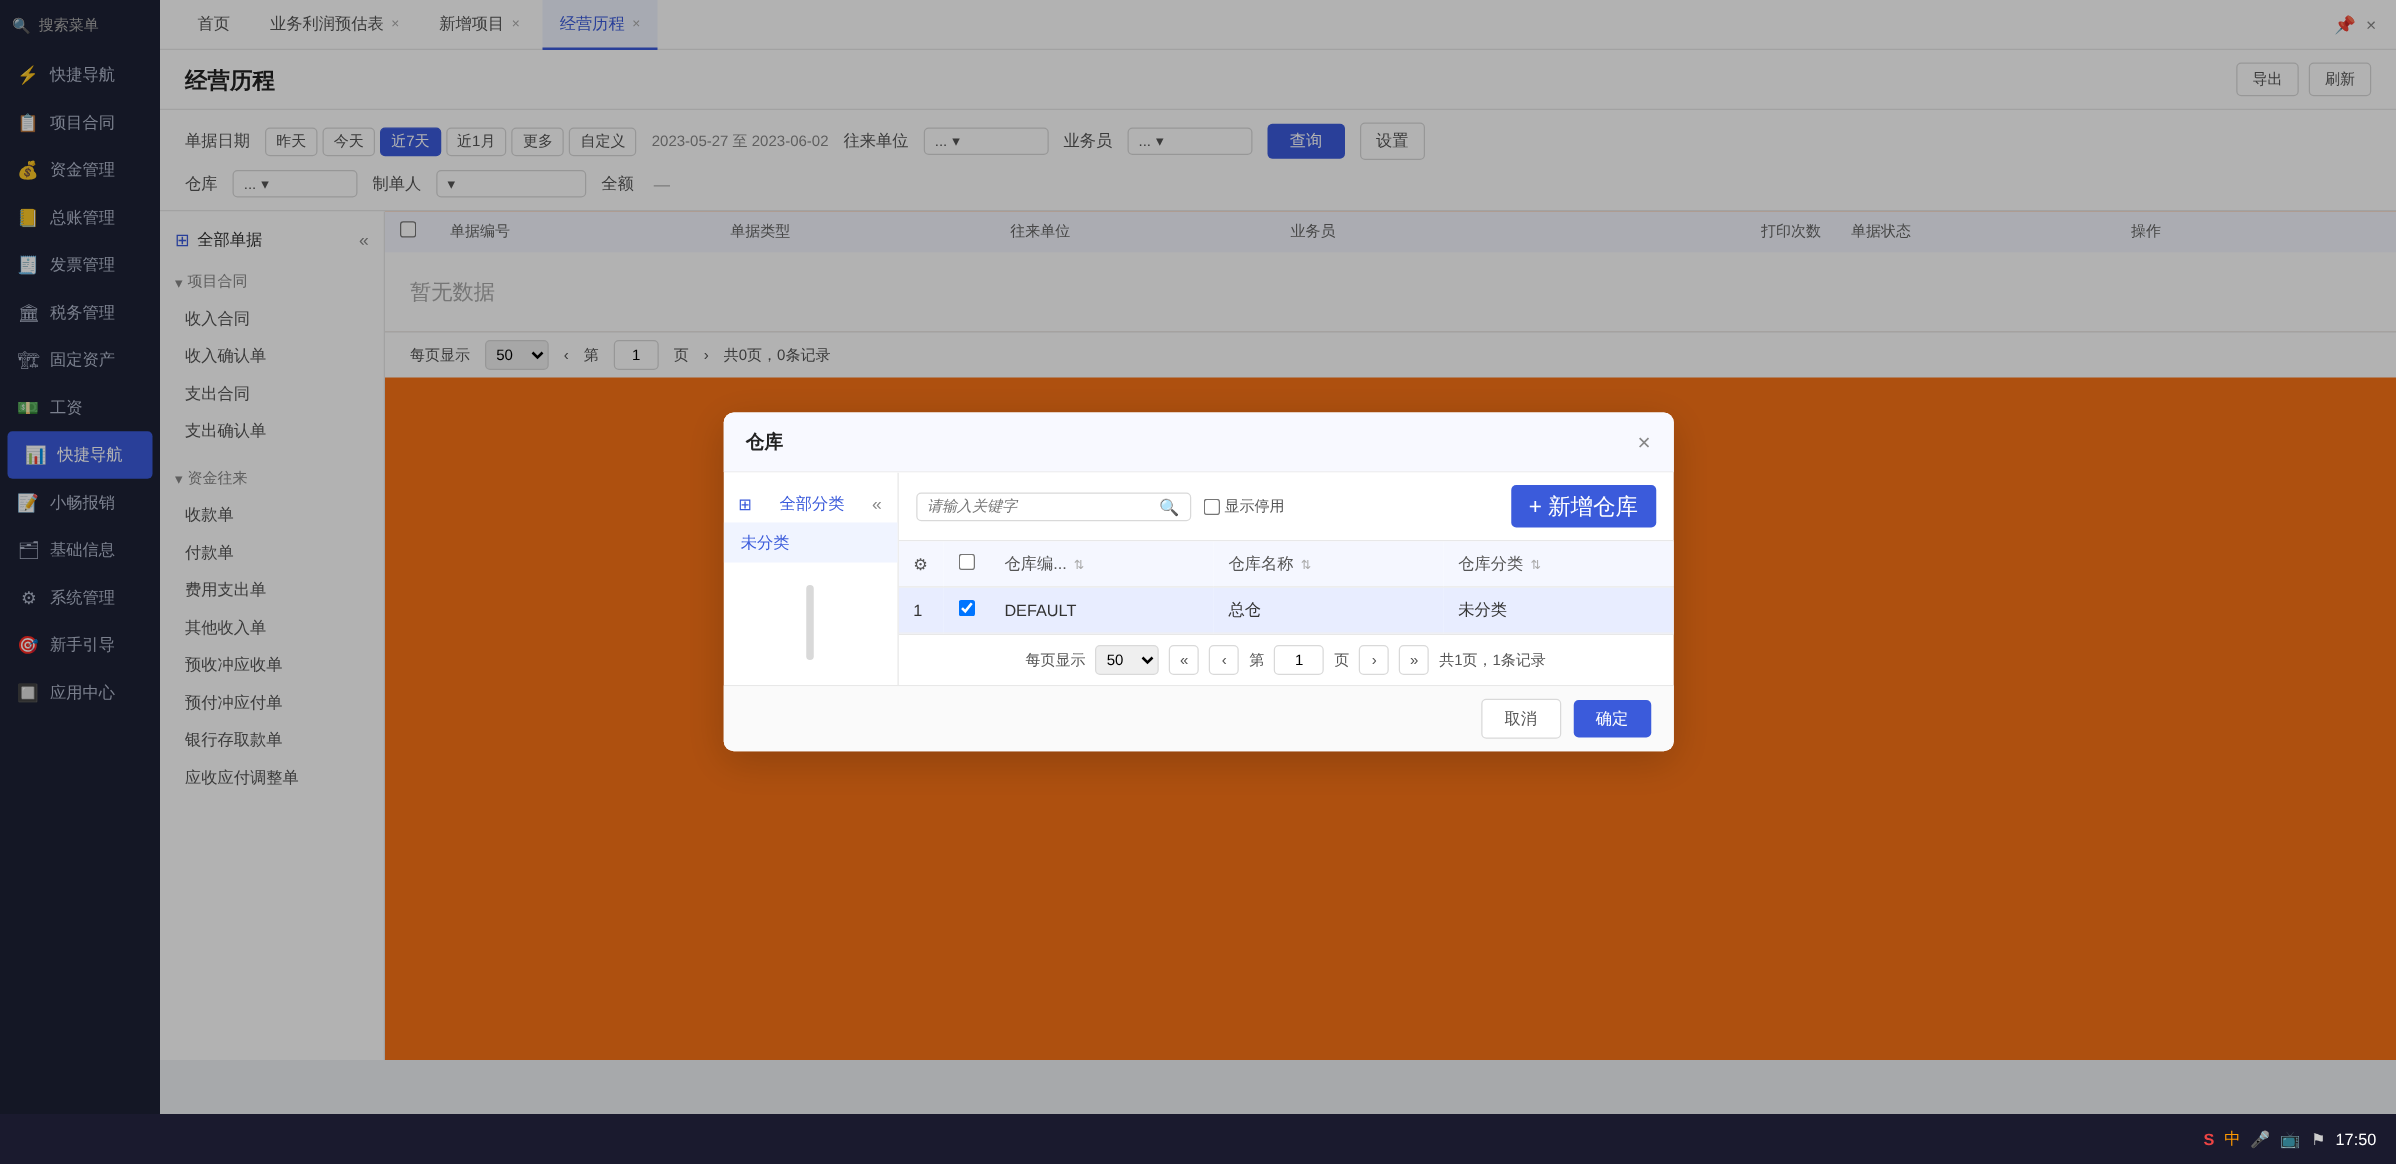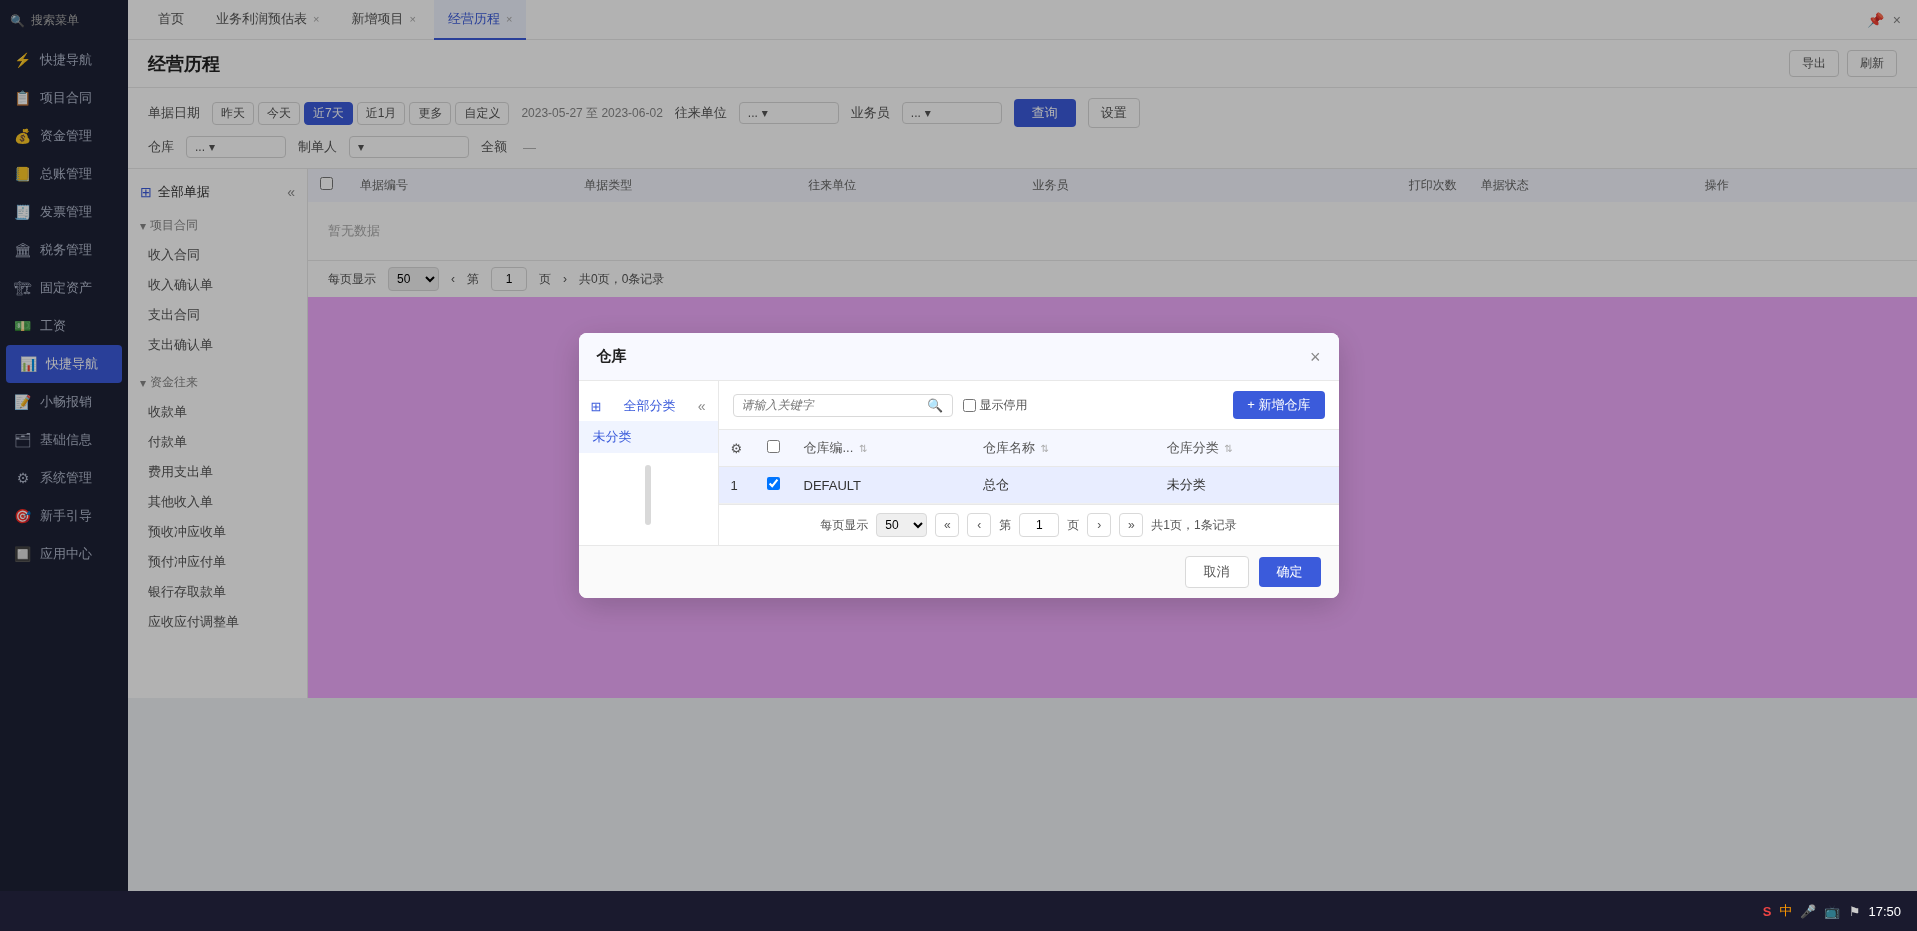--- a/index.html
+++ b/index.html
@@ -34,21 +34,21 @@
       font-size: 13px;
     }
     .sidebar-item.active { background: #3b5bdb; color: #fff; border-radius: 4px; margin: 0 6px; }
     .sidebar-icon { width: 18px; text-align: center; font-size: 14px; }
 
     
     .main-area {
       flex: 1;
       display: flex;
       flex-direction: column;
-      height: 698px;
+      height: 848px;
       overflow: hidden;
     }
 
     
     .tab-bar {
       background: #fff;
       display: flex;
       align-items: center;
       border-bottom: 1px solid #e8e8e8;
       padding: 0 16px;
@@ -207,21 +207,21 @@
       padding: 6px 20px;
       font-size: 13px;
       color: #555;
       cursor: pointer;
     }
 
     
     .right-panel {
       flex: 1;
       overflow: auto;
-      background: #f0abfc;
+      background: #f97316;
       position: relative;
     }
 
     
     .bottom-bar {
       background: #fff;
       border-top: 1px solid #e8e8e8;
       padding: 6px 20px;
       display: flex;
       align-items: center;
@@ -330,21 +330,21 @@
     }
     .modal-show-disabled input[type=checkbox] { cursor: pointer; }
     .btn-add-warehouse {
       margin-left: auto;
       padding: 5px 14px;
       background: #3b5bdb;
       color: #fff;
       border: none;
       border-radius: 4px;
       cursor: pointer;
-      font-size: 13px;
+      font-size: 18px;
       display: flex;
       align-items: center;
       gap: 4px;
     }
 
     
     .modal-table-wrap {
       flex: 1;
       overflow-y: auto;
       position: relative;
@@ -675,21 +675,21 @@
           <div class="bg-table-col" style="flex:1;text-align:right;">
             <span>打印次数</span>
           </div>
           <div class="bg-table-col" style="flex:1;">
             <span>单据状态</span>
           </div>
           <div class="bg-table-col" style="flex:1;">
             <span>操作</span>
           </div>
         </div>
-        <div style="padding:20px;color:#aaa;font-size:13px;background:#fff;">
+        <div style="padding:20px;color:#aaa;font-size:17px;background:#fff;">
           <span>暂无数据</span>
         </div>
       </div>
 
       <div class="bottom-bar">
         <span>每页显示</span>
         <select class="page-select">
           <option>50</option>
           <option>100</option>
         </select>

